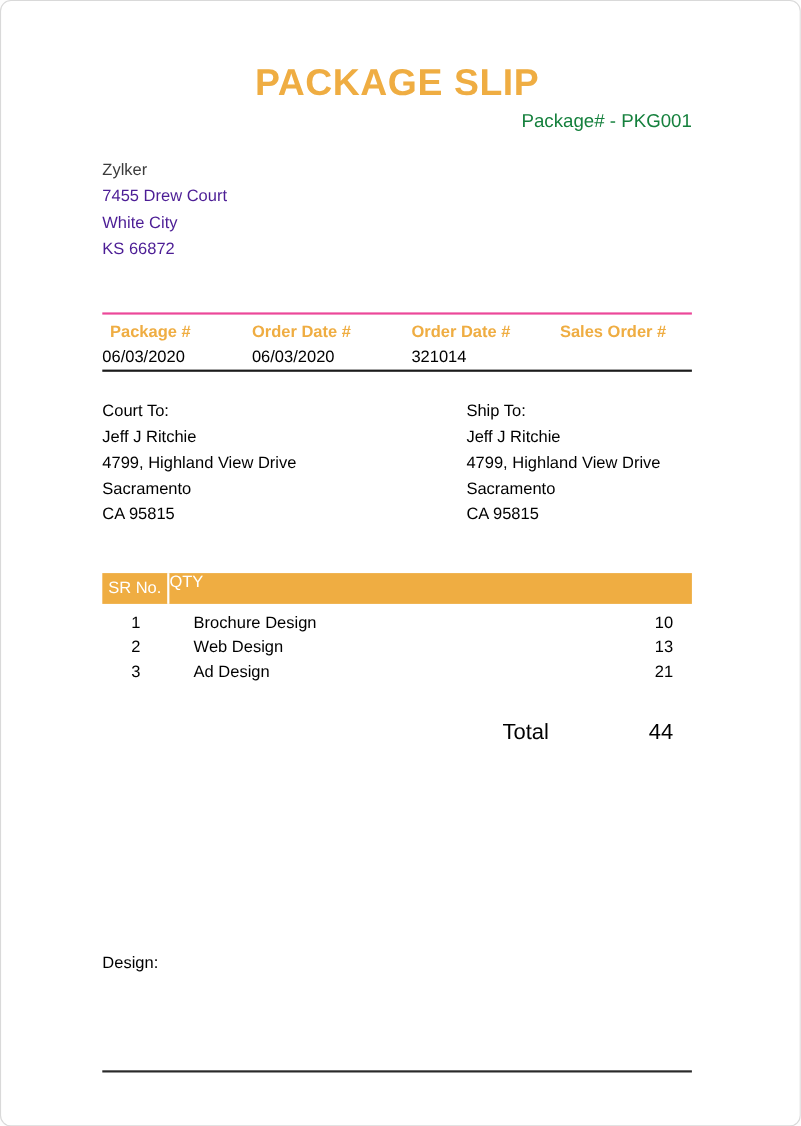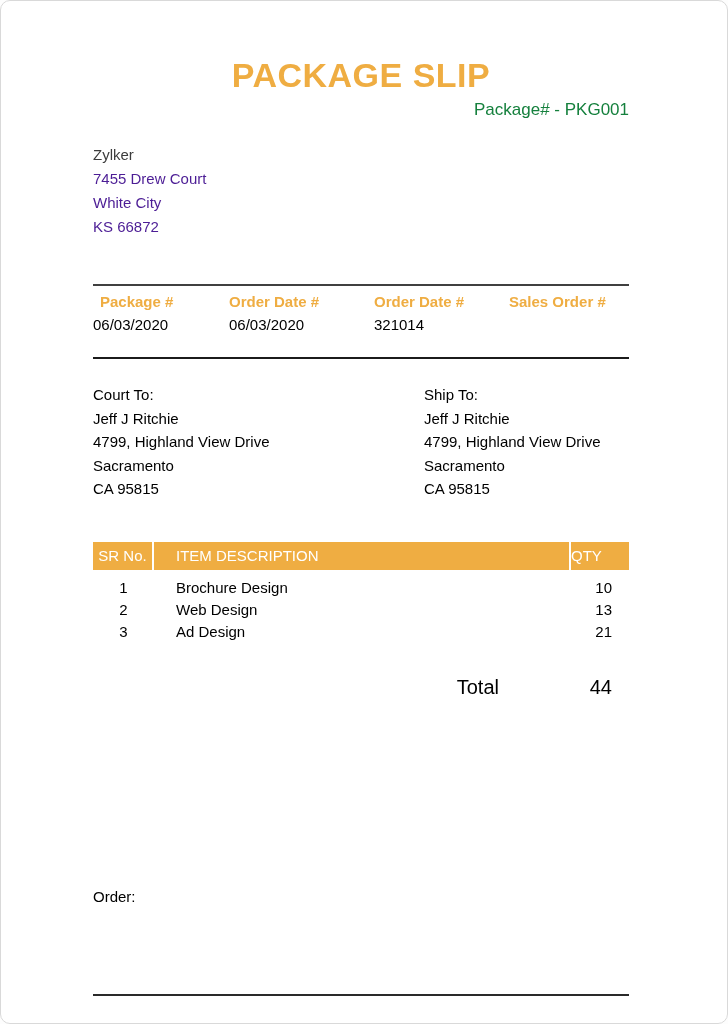--- a/index.html
+++ b/index.html
@@ -43,23 +43,23 @@
     margin-top: 23px;
     font-size: 15px;
     line-height: 24px;
   }
   .company-name { color: #3c3c3c; }
   .from-line { color: #4c1d95; }
 
   
   .pkg-table {
     margin-top: 45px;
-    border-top: 2px solid #404040;
+    border-top: 2px solid #ec4899;
     border-bottom: 2px solid #1b1b1b;
-    padding: 4px 0 21px 0;
+    padding: 4px 0 0 0;
   }
   .pkg-row {
     display: grid;
     grid-template-columns: 136px 145px 135px 122px;
     line-height: 23px;
     font-size: 15px;
   }
   .pkg-cell { padding-left: 0; }
   .pkg-cell.first { padding-left: 7px; }
   .pkg-head .pkg-cell { font-weight: bold; }
@@ -72,21 +72,20 @@
   }
   .addr-col { font-size: 15px; line-height: 23.5px; }
   .addr-bill { width: 331px; }
   .addr-label { color: #000; }
 
   
   .items-table { margin-top: 41px; }
   .items-header {
     display: flex;
     height: 28px;
-    align-items: center;
     color: #fff;
     font-size: 15px;
   }
   .col-sr   { width: 61px; text-align: center; }
   .col-desc { flex: 1; padding-left: 22px; }
   .col-qty  { width: 58px; text-align: right; padding-right: 17px; }
   .items-header .col-sr,
   .items-header .col-desc { align-self: stretch; display: flex; align-items: center; }
   .items-header .col-sr { justify-content: center; border-right: 2px solid #fff; }
   .items-header .col-desc { border-right: 2px solid #fff; }
@@ -165,21 +164,20 @@
         <div>Jeff J Ritchie</div>
         <div>4799, Highland View Drive</div>
         <div>Sacramento</div>
         <div>CA 95815</div>
       </div>
     </div>
 
     <div class="items-table">
       <div class="items-header accent-bg" style="background: rgb(239, 173, 66);">
         <div class="col-sr">SR No.</div>
-        <div class="col-desc">ITEM DESCRIPTION</div>
         <div class="col-qty">QTY</div>
       </div>
       <div class="items-body">
         <div class="items-row">
           <div class="col-sr">1</div>
           <div class="col-desc">Brochure Design</div>
           <div class="col-qty">10</div>
         </div>
         <div class="items-row">
           <div class="col-sr">2</div>
@@ -192,18 +190,18 @@
           <div class="col-qty">21</div>
         </div>
       </div>
     </div>
 
     <div class="total-row">
       <div class="total-label-cell">Total</div>
       <div class="col-qty">44</div>
     </div>
 
-    <div class="notes-label">Order:</div>
+    <div class="notes-label">Design:</div>
 
     <hr class="footer-rule">
 
   </div>
 </div>
 
 </body></html>

